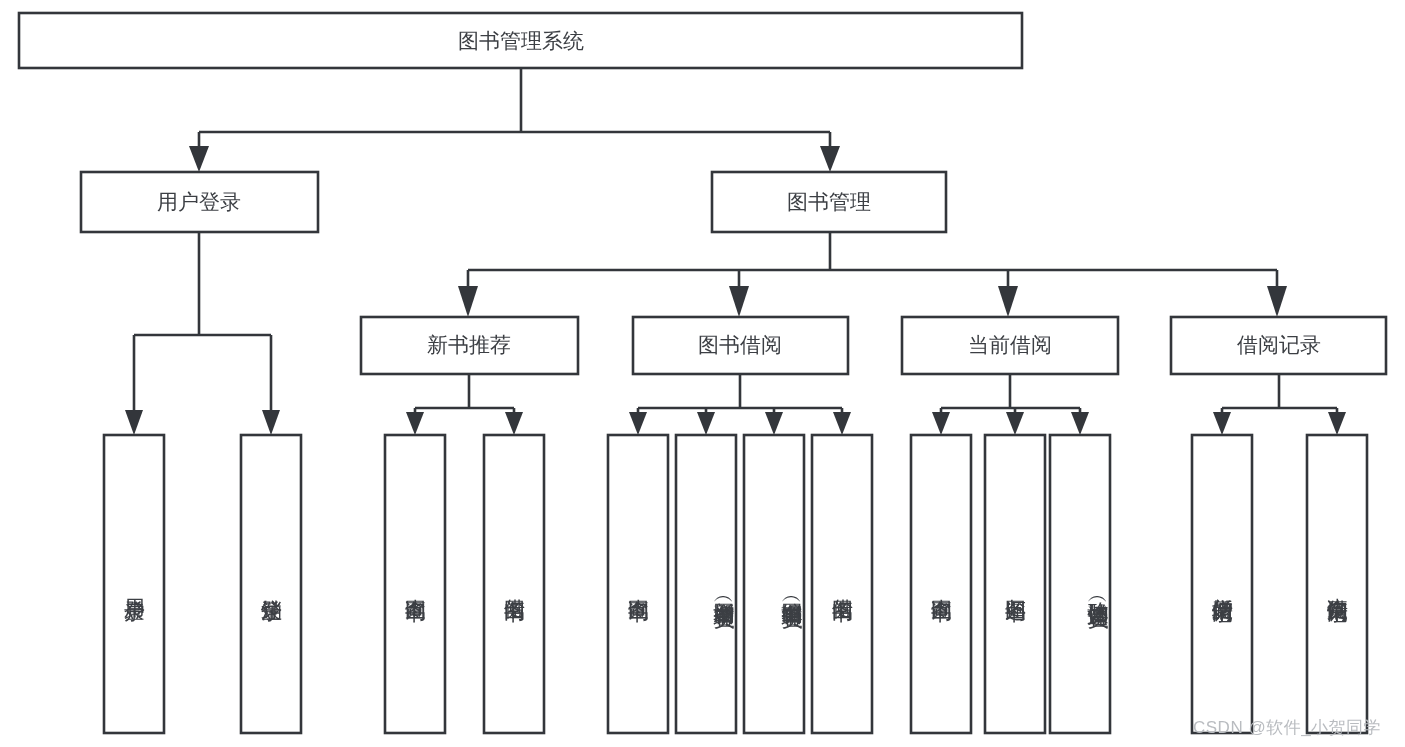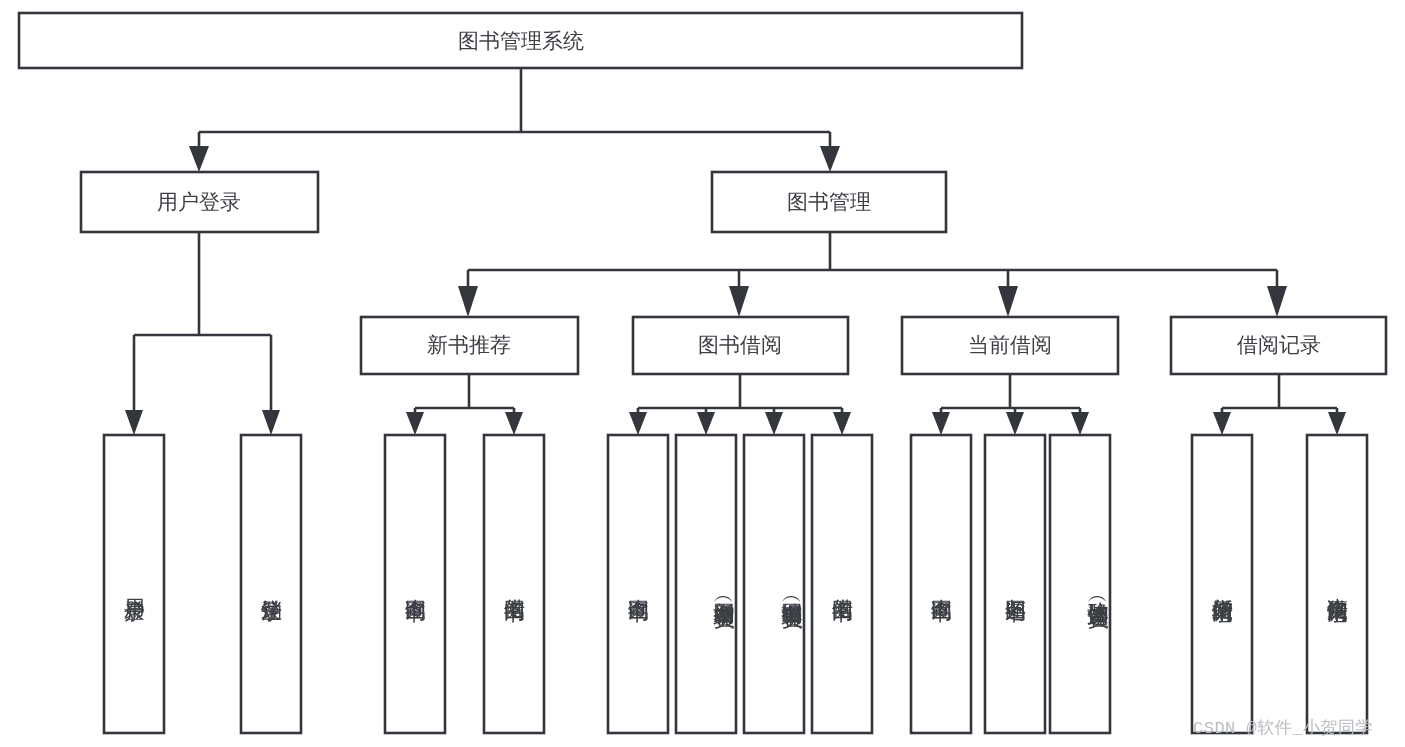--- a/index.html
+++ b/index.html
@@ -59,21 +59,21 @@
     letter-spacing: 1px;
     text-align: center;
     display: flex;
     align-items: center;
     justify-content: center;
     white-space: nowrap;
     pointer-events: none;
   }
   .watermark {
     position: absolute;
-    font-family: Liberation Mono, monospace;
+    font-family: Liberation Sans, sans-serif;
     font-size: 17px;
     color: #b9bcc0;
     white-space: nowrap;
     letter-spacing: 0.5px;
   }
 </style>
 </head>
 <body>
 
 <div id="diagram-root">

